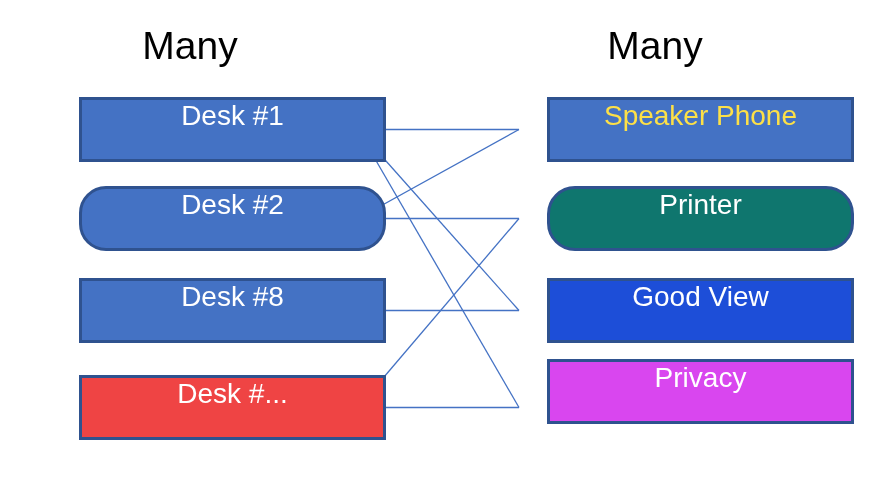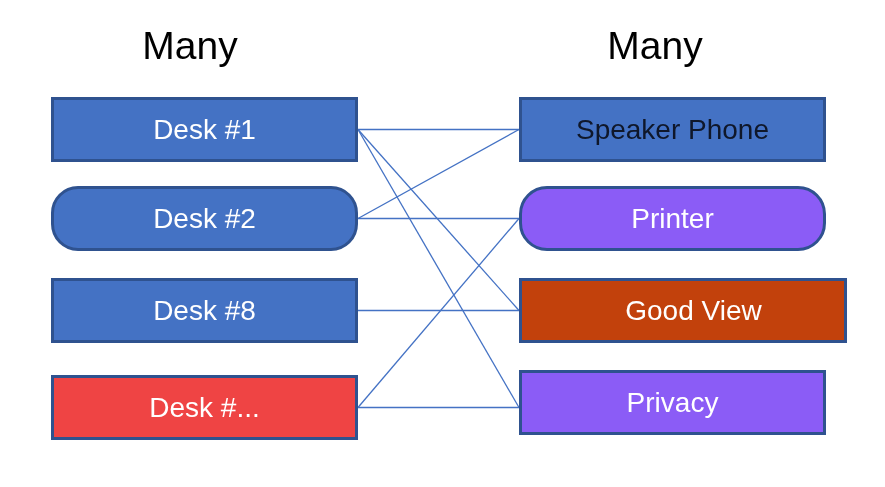--- a/index.html
+++ b/index.html
@@ -28,22 +28,22 @@
     left: 0; top: 0;
     width: 885px; height: 487px;
   }
   .box {
     position: absolute;
     width: 301px;
     height: 59px;
     border-style: solid;
     border-width: 3px;
     display: flex;
-    align-items: center;
     justify-content: center;
+    margin-left: 28px;
   }
   .box span {
     color: #ffffff;
     font-size: 28px;
     font-weight: 400;
     white-space: nowrap;
   }
 </style>
 </head>
 <body>
@@ -72,25 +72,25 @@
       </div>
       <div class="box" style="left: 51px; top: 278px; background: rgb(68, 114, 196); border-color: rgb(47, 82, 143);">
         <span style="color: rgb(255, 255, 255);">Desk #8</span>
       </div>
       <div class="box" style="left: 51px; top: 375px; background: #ef4444; border-color: rgb(47, 82, 143);">
         <span style="color: rgb(255, 255, 255);">Desk #...</span>
       </div>
     </div>
   <div id="right-col">
       <div class="box" style="left: 519px; top: 97px; background: rgb(68, 114, 196); border-color: rgb(47, 82, 143);">
-        <span style="color: #0f172a;">Speaker Phone</span>
+        <span style="color: #fde047;">Speaker Phone</span>
       </div>
-      <div class="box" style="left: 519px; top: 186px; background: #8b5cf6; border-color: rgb(47, 82, 143); border-radius: 28px;">
+      <div class="box" style="left: 519px; top: 186px; background: #0f766e; border-color: rgb(47, 82, 143); border-radius: 28px;">
         <span style="color: rgb(255, 255, 255);">Printer</span>
       </div>
-      <div class="box" style="left: 519px; top: 278px; background: #c2410c; border-color: rgb(47, 82, 143); padding-left: 21px;">
+      <div class="box" style="left: 519px; top: 278px; background: #1d4ed8; border-color: rgb(47, 82, 143);">
         <span style="color: rgb(255, 255, 255);">Good View</span>
       </div>
-      <div class="box" style="left: 519px; top: 370px; background: #8b5cf6; border-color: rgb(47, 82, 143);">
+      <div class="box" style="left: 519px; top: 359px; background: #d946ef; border-color: rgb(47, 82, 143);">
         <span style="color: rgb(255, 255, 255);">Privacy</span>
       </div>
     </div>
 </div>
 
 </body></html>

